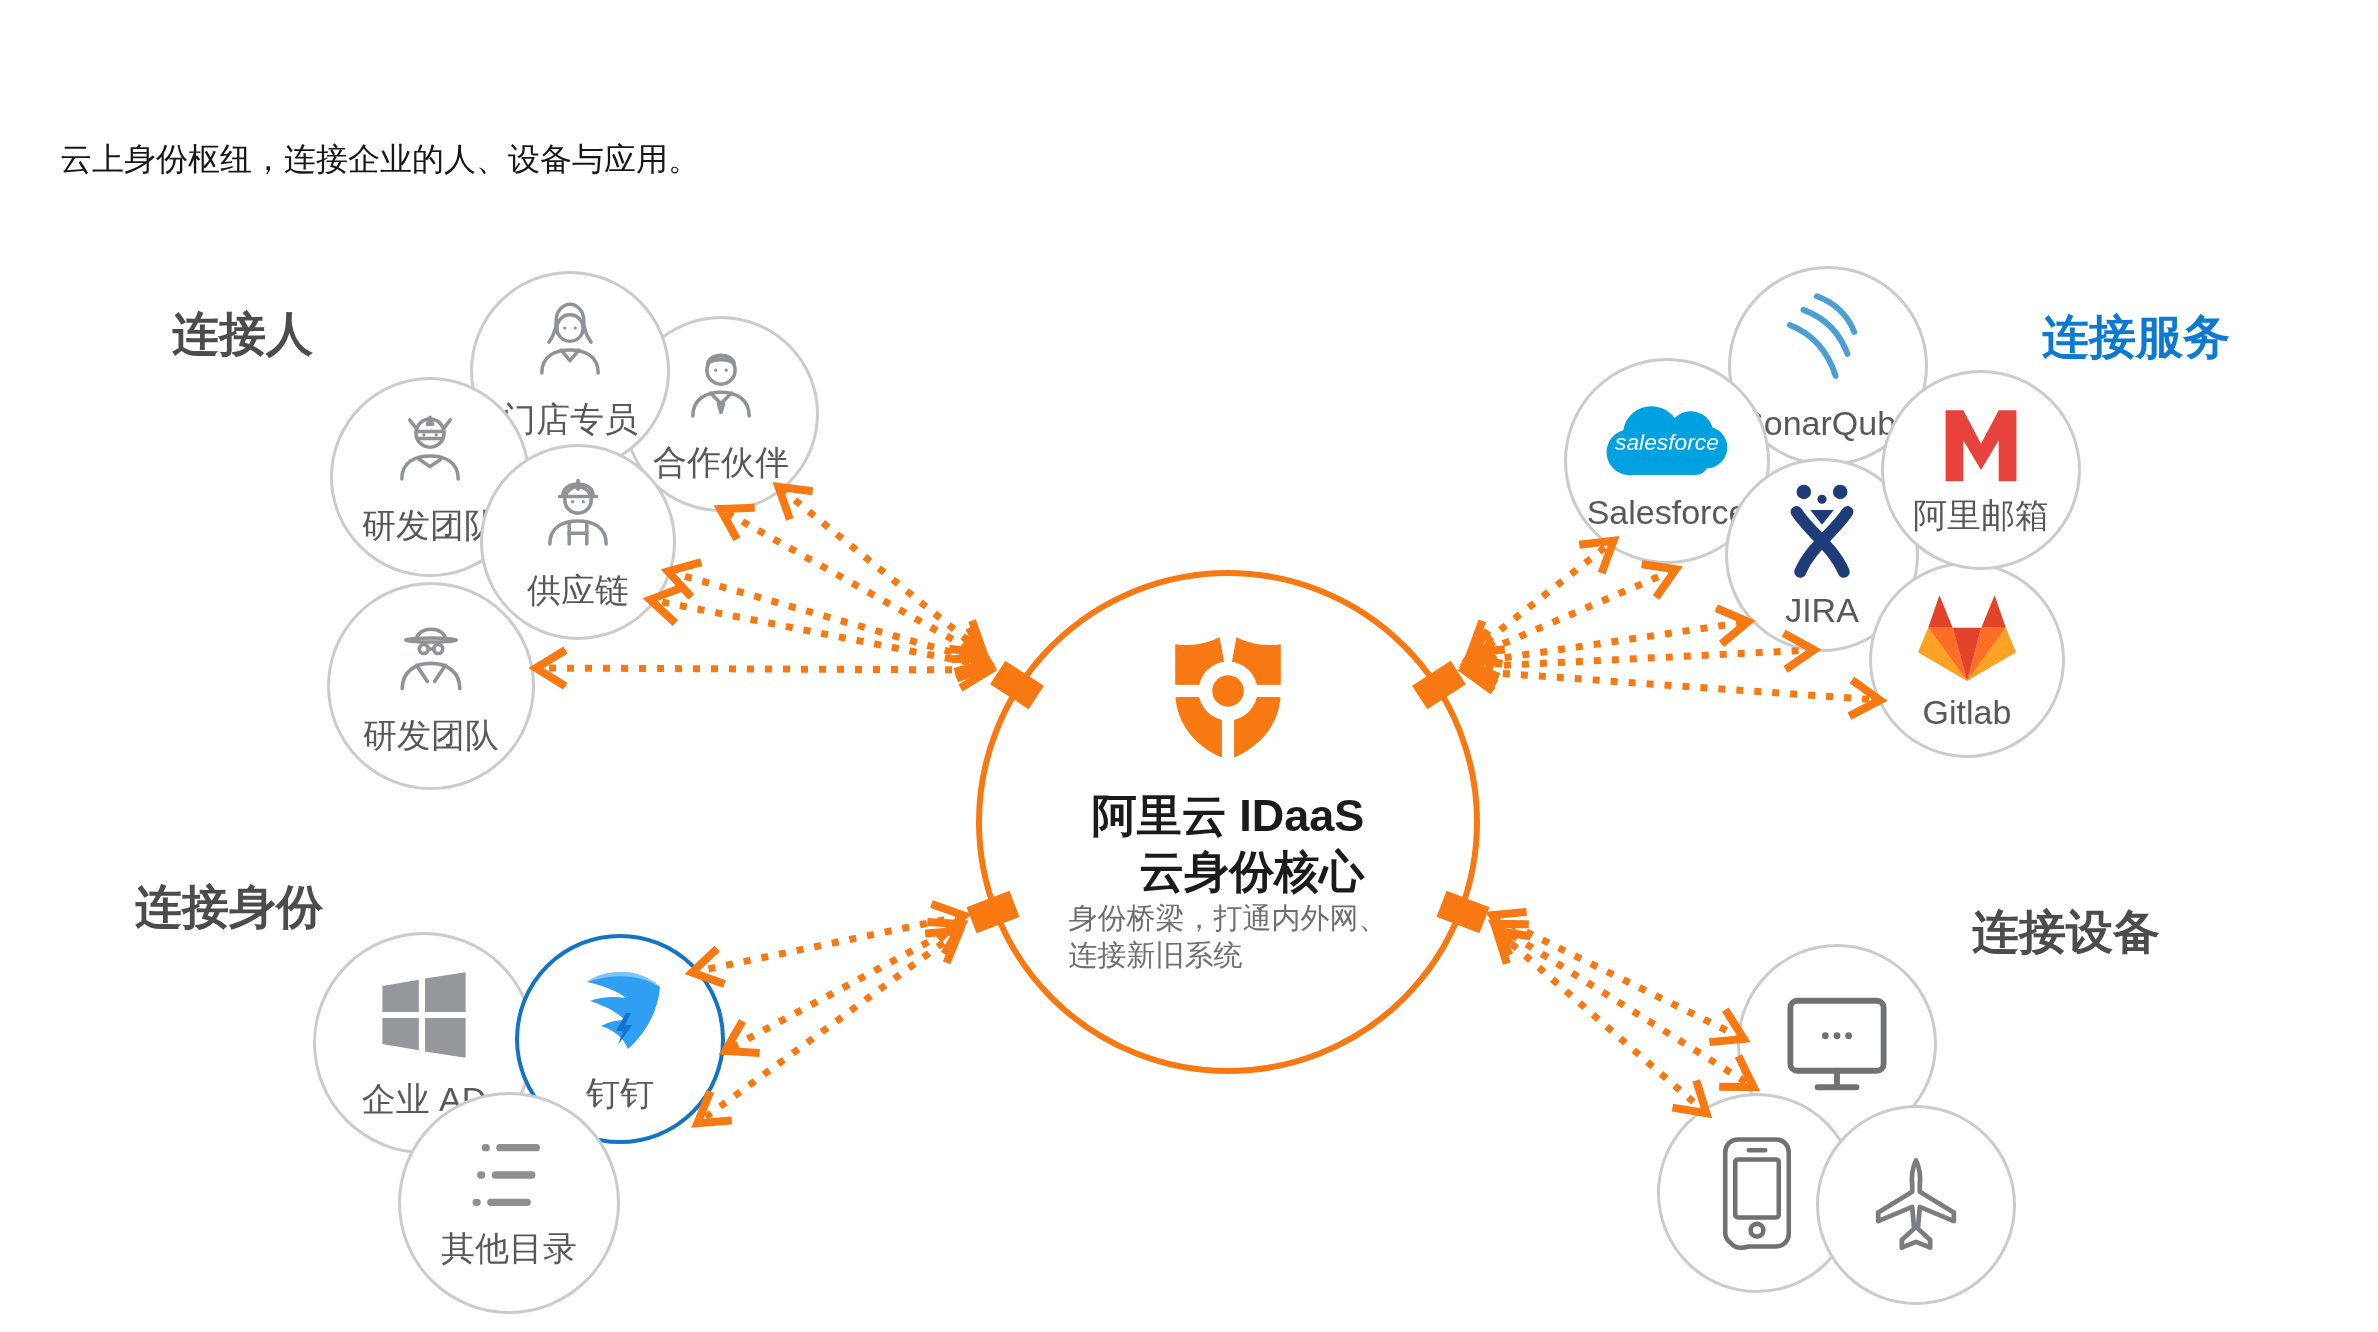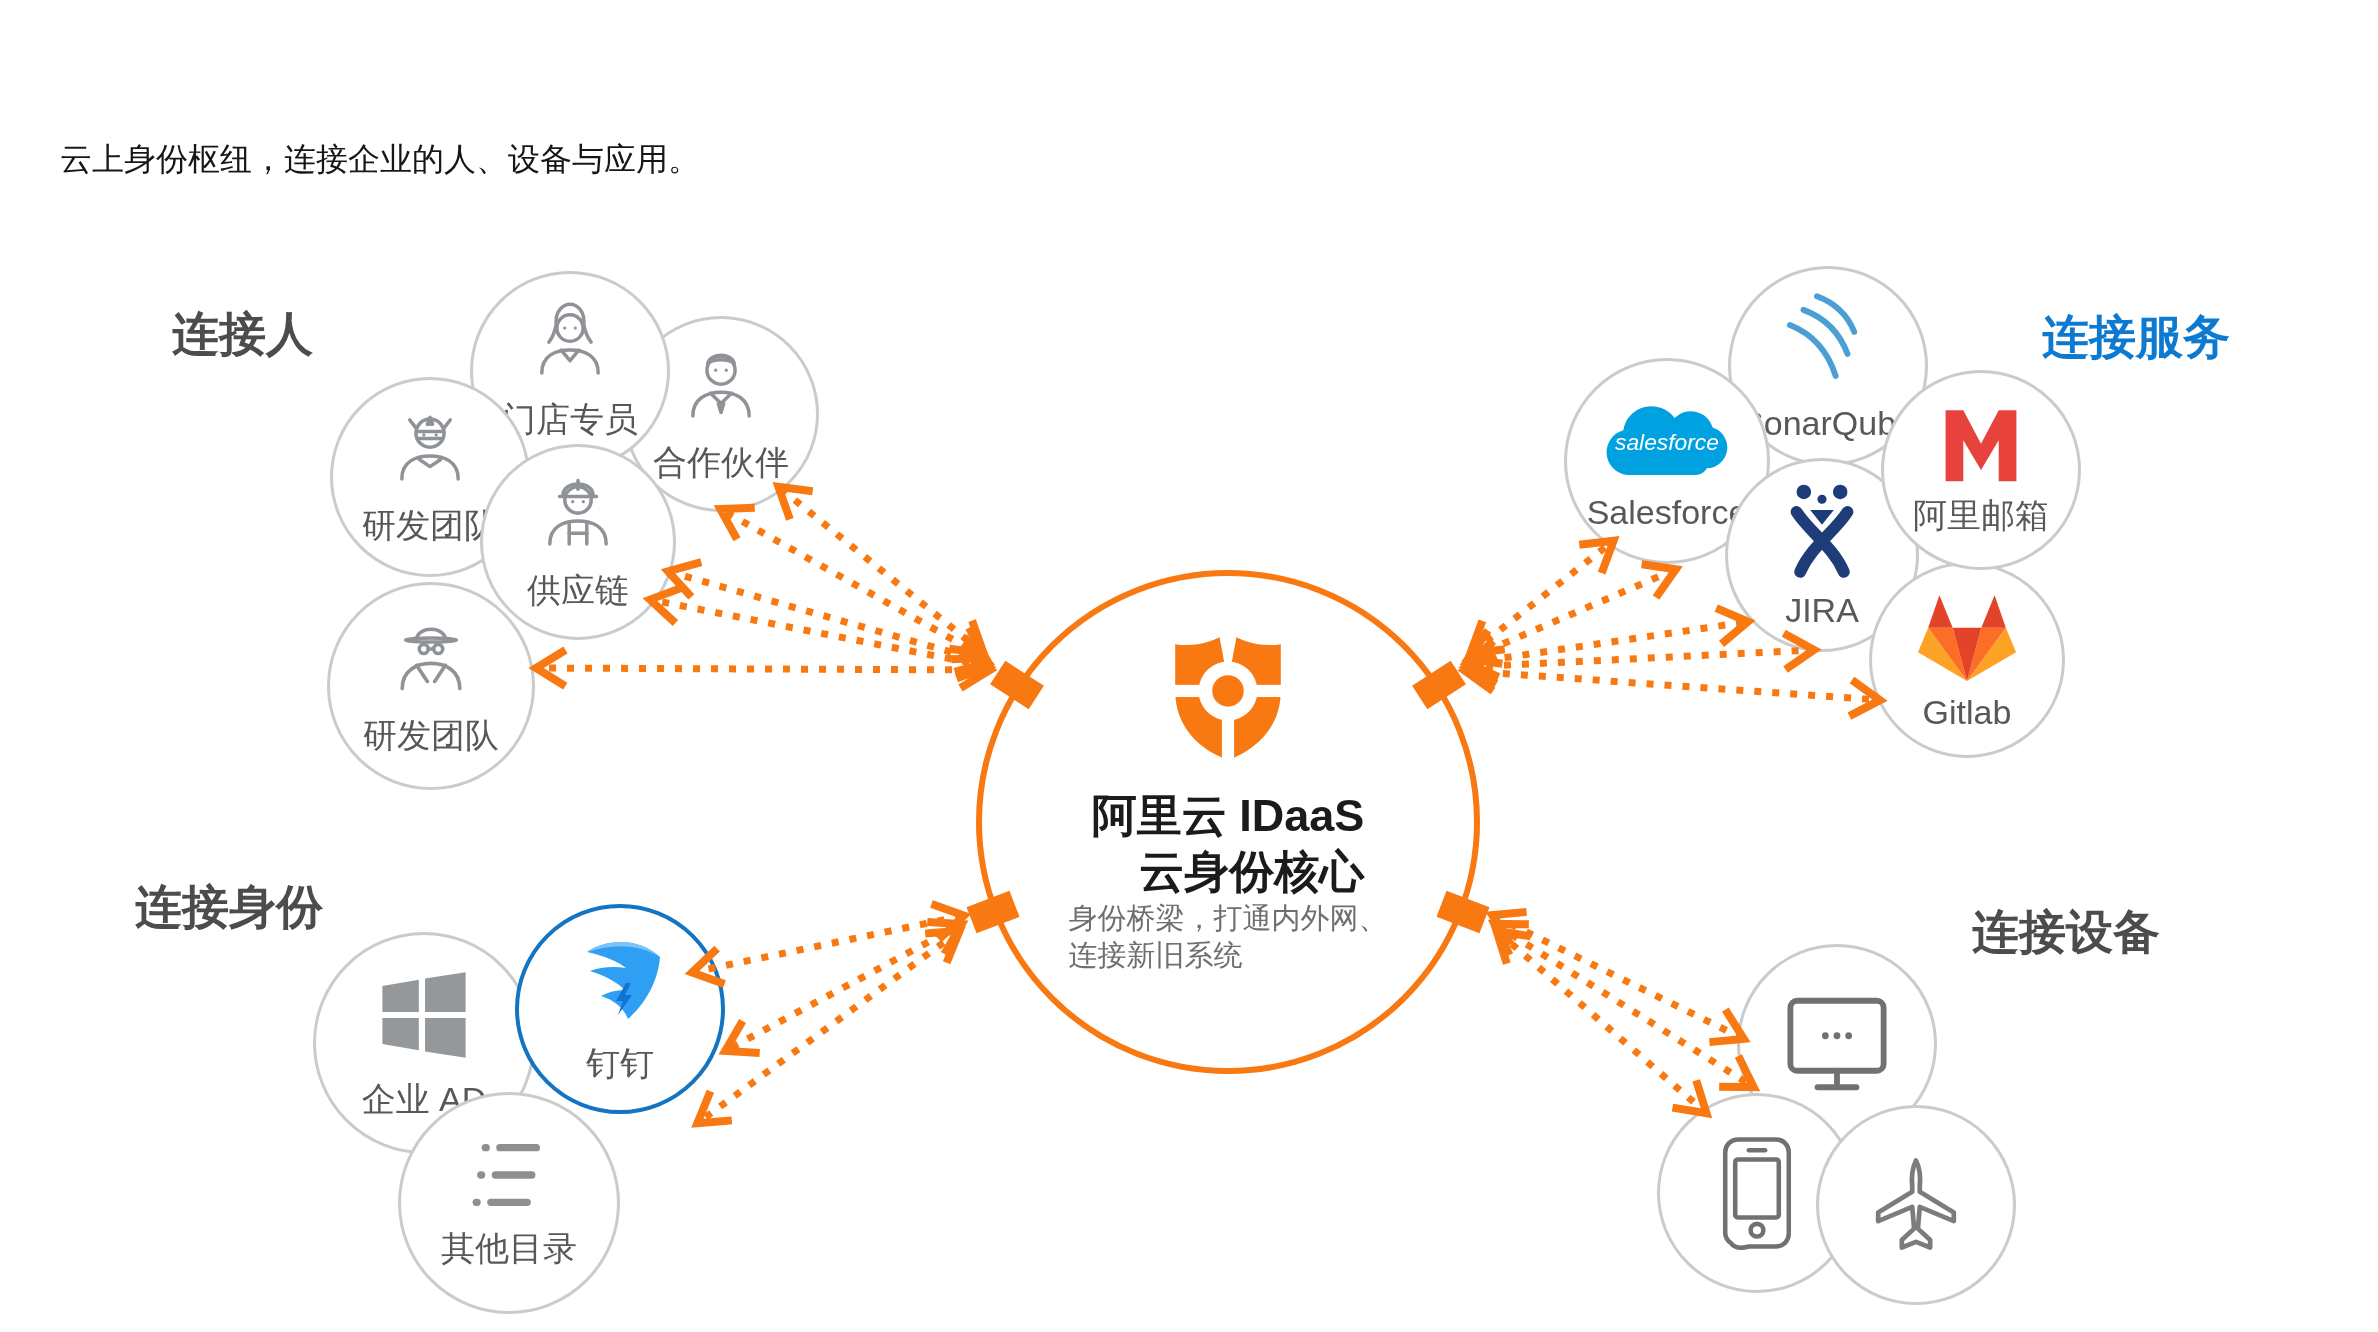--- a/index.html
+++ b/index.html
@@ -194,21 +194,21 @@
       <g fill="#95989B">
         <polygon points="10,22 45,16 45,47 10,47"></polygon>
         <polygon points="51,15 90,9 90,47 51,47"></polygon>
         <polygon points="10,53 45,53 45,84 10,78"></polygon>
         <polygon points="51,53 90,53 90,91 51,85"></polygon>
       </g>
     </svg>
     <div class="blabel">企业 AD</div>
   </div>
 
-  <div class="bubble blue-ring" style="left:515px;top:904px;width:210px;height:210px;align-items:center;">
+  <div class="bubble blue-ring" style="left:515px;top:934px;width:210px;height:210px;align-items:center;">
     <svg width="100" height="100" viewBox="0 0 100 100">
       <path fill="#2E9FF3" d="M90,26 C68,6 36,8 17,21 C35,25 47,30 56,37 C44,35 30,36 20,40 C36,45 48,52 55,59 C46,59 38,61 31,65 C44,69 54,77 58,88 C75,73 88,51 90,26 Z"></path>
       <path fill="#7CC4F8" d="M17,21 C36,8 68,6 90,26 C68,12 40,13 17,21 Z"></path>
       <path fill="#1273D2" d="M56,52 L46,70 L53,70 L48,84 L62,64 L55,64 L61,52 Z"></path>
     </svg>
     <div class="blabel">钉钉</div>
   </div>
 
   <div class="bubble" style="left:398px;top:1092px;width:222px;height:222px;">
     <svg width="96" height="82" viewBox="0 0 100 90">

